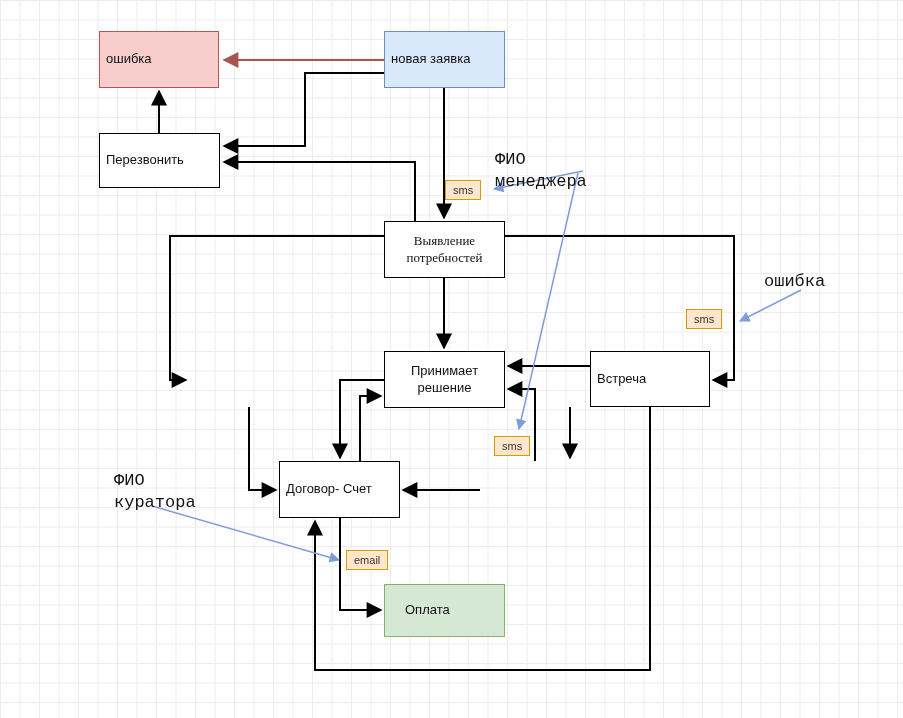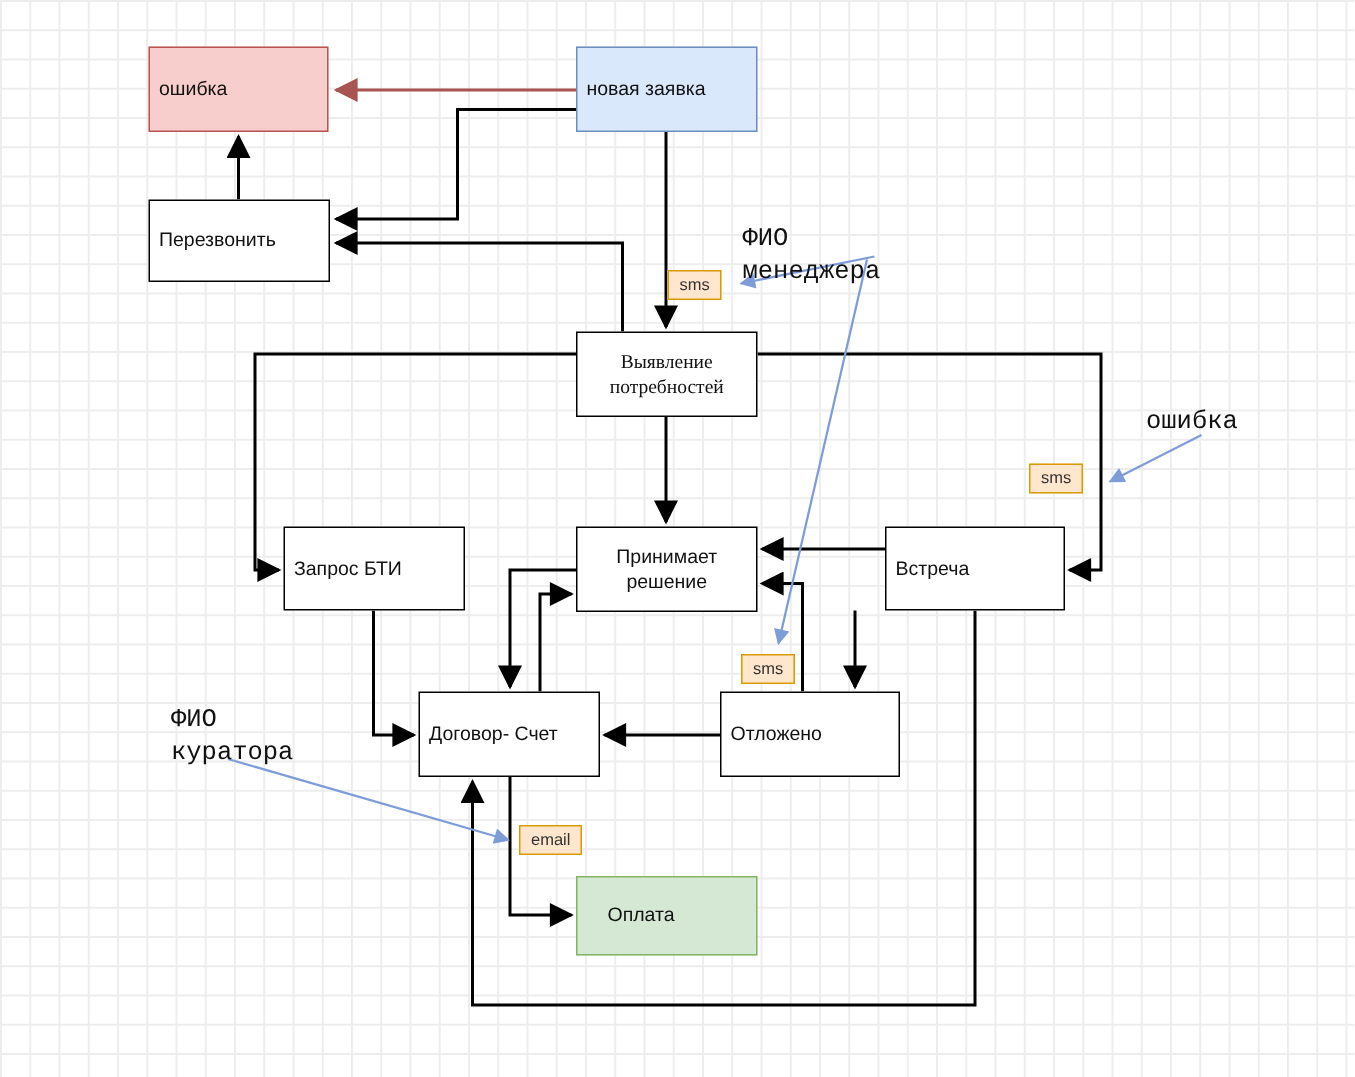--- a/index.html
+++ b/index.html
@@ -116,39 +116,33 @@
   </div>
 
   <div class="node" style="left:99px; top:133px; width:121px; height:55px;">
     <span>Перезвонить</span>
   </div>
 
   <div class="node" style="left:384px; top:221px; width:121px; height:57px;font-family:Liberation Serif, serif;">
     <span>Выявление потребностей</span>
   </div>
 
-  <div class="node" style="left:189px; top:351px; width:121px; height:56px;">
-    <span>Запрос БТИ</span>
-  </div>
 
   <div class="node" style="left:384px; top:351px; width:121px; height:57px;">
     <span>Принимает решение</span>
   </div>
 
   <div class="node" style="left:590px; top:351px; width:120px; height:56px;">
     <span>Встреча</span>
   </div>
 
   <div class="node" style="left:279px; top:461px; width:121px; height:57px;">
     <span>Договор- Счет</span>
   </div>
 
-  <div class="node" style="left:480px; top:461px; width:120px; height:57px;">
-    <span>Отложено</span>
-  </div>
 
   <div class="node fill-green" style="left:384px; top:584px; width:121px; height:53px;">
     <span>Оплата</span>
   </div>
 
 
   <div class="tag" style="left:445px; top:180px;">sms</div>
   <div class="tag" style="left:686px; top:309px;">sms</div>
   <div class="tag" style="left:494px; top:436px;">sms</div>
   <div class="tag" style="left:346px; top:550px;">email</div>

